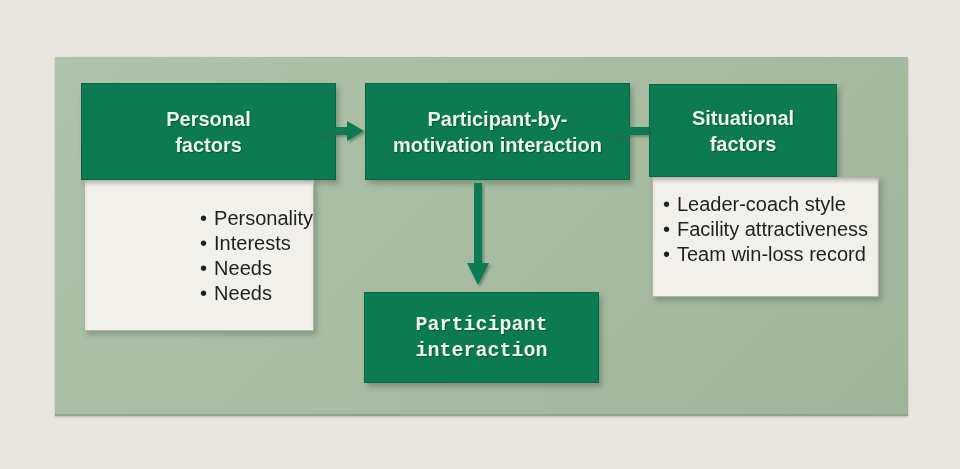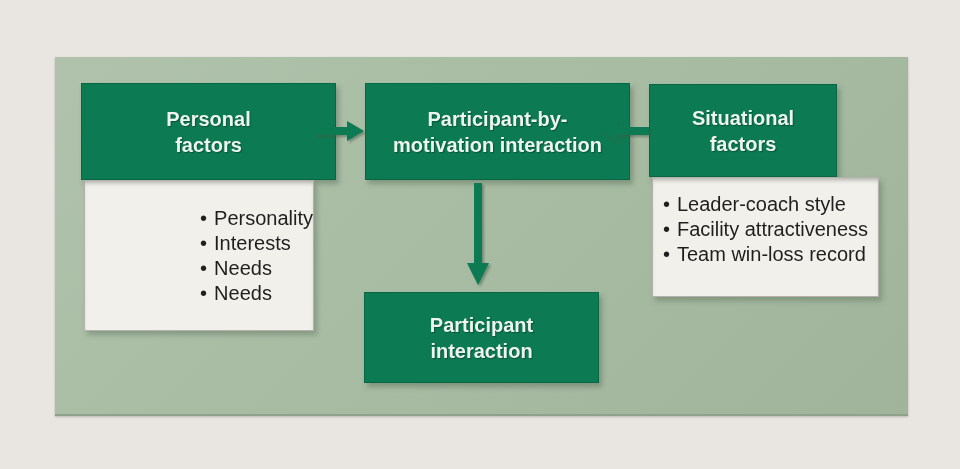--- a/index.html
+++ b/index.html
@@ -67,21 +67,21 @@
   .bullet {
     display: inline-block;
     margin-right: 7px;
   }
   
   .personal-header    { left: 26px;  top: 26px;  width: 255px; height: 97px; }
   .personal-body      { left: 29px;  top: 123px; width: 230px; height: 151px; justify-content: flex-end; }
   .interaction-box    { left: 310px; top: 26px;  width: 265px; height: 97px; }
   .situational-header { left: 594px; top: 27px;  width: 188px; height: 93px; }
   .situational-body   { left: 597px; top: 120px; width: 227px; height: 120px; }
-  .motivation-box     { left: 309px; top: 235px; width: 235px; height: 91px; }
+  .motivation-box     { left: 309px; top: 235px; width: 235px; height: 91px; font-family: Liberation Mono, monospace; }
   .arrow {
     position: absolute;
     filter: drop-shadow(2px 2px 1px rgba(70,90,70,0.5));
   }
   .arrow polygon { fill: #0c7a52; }
   .arrow-right { left: 261px; top: 62px; }
   .arrow-left  { left: 544px; top: 62px; }
   .arrow-down  { left: 411px; top: 126px; }
 </style>
 </head>

